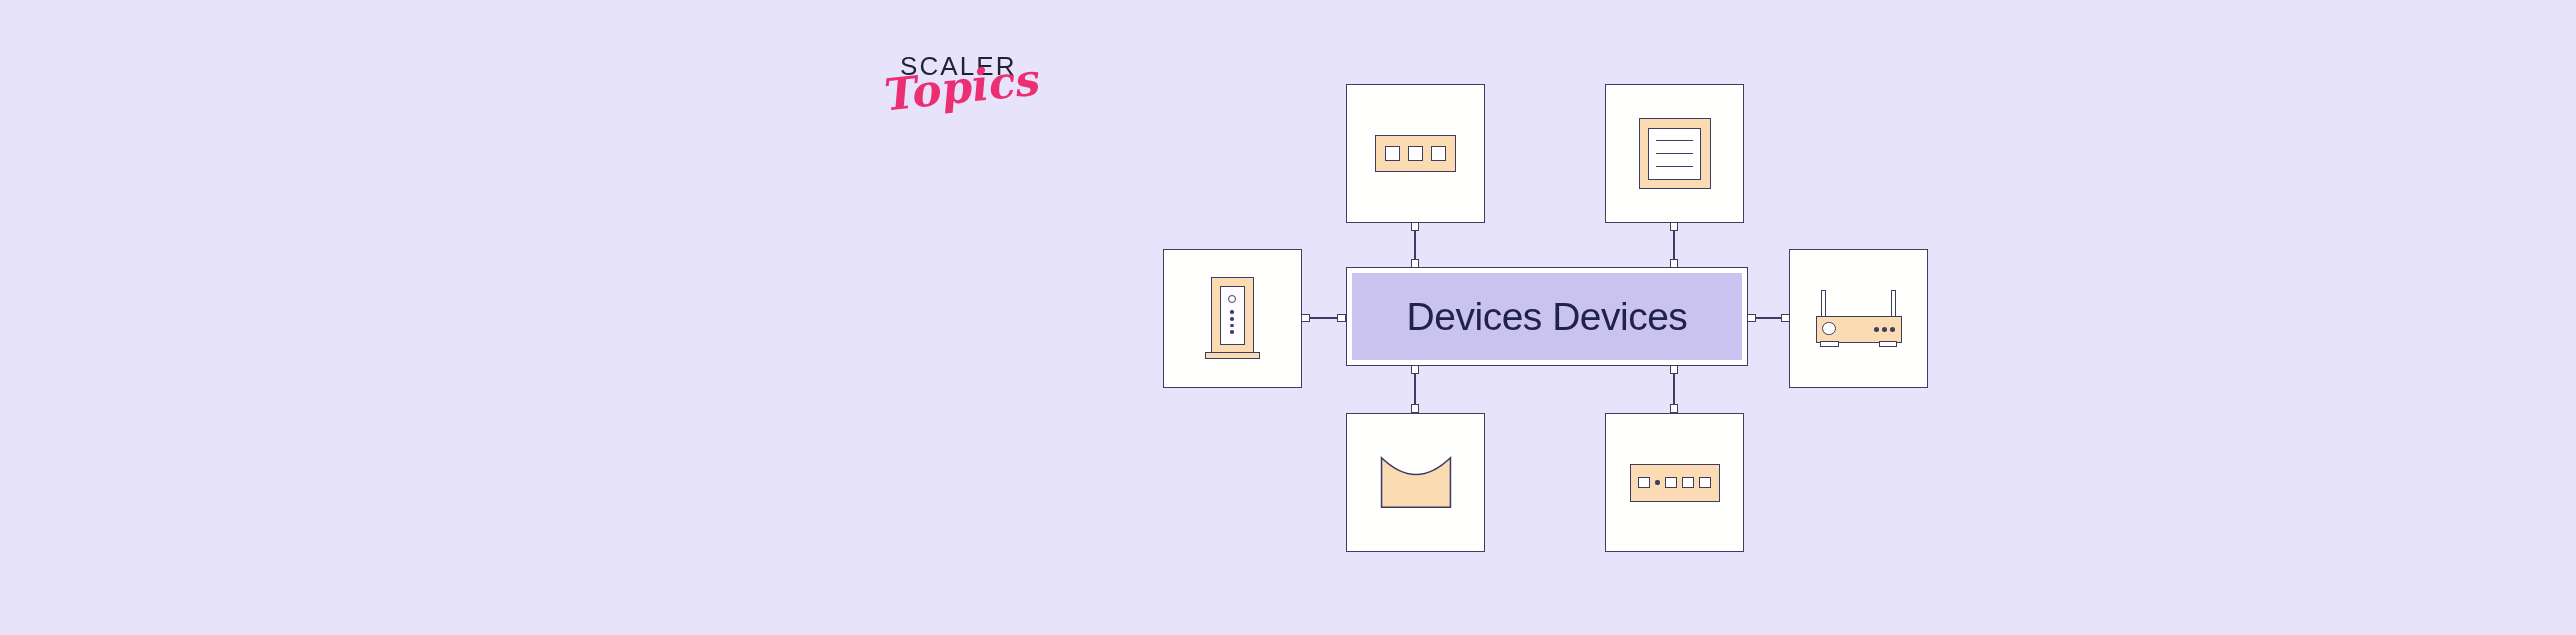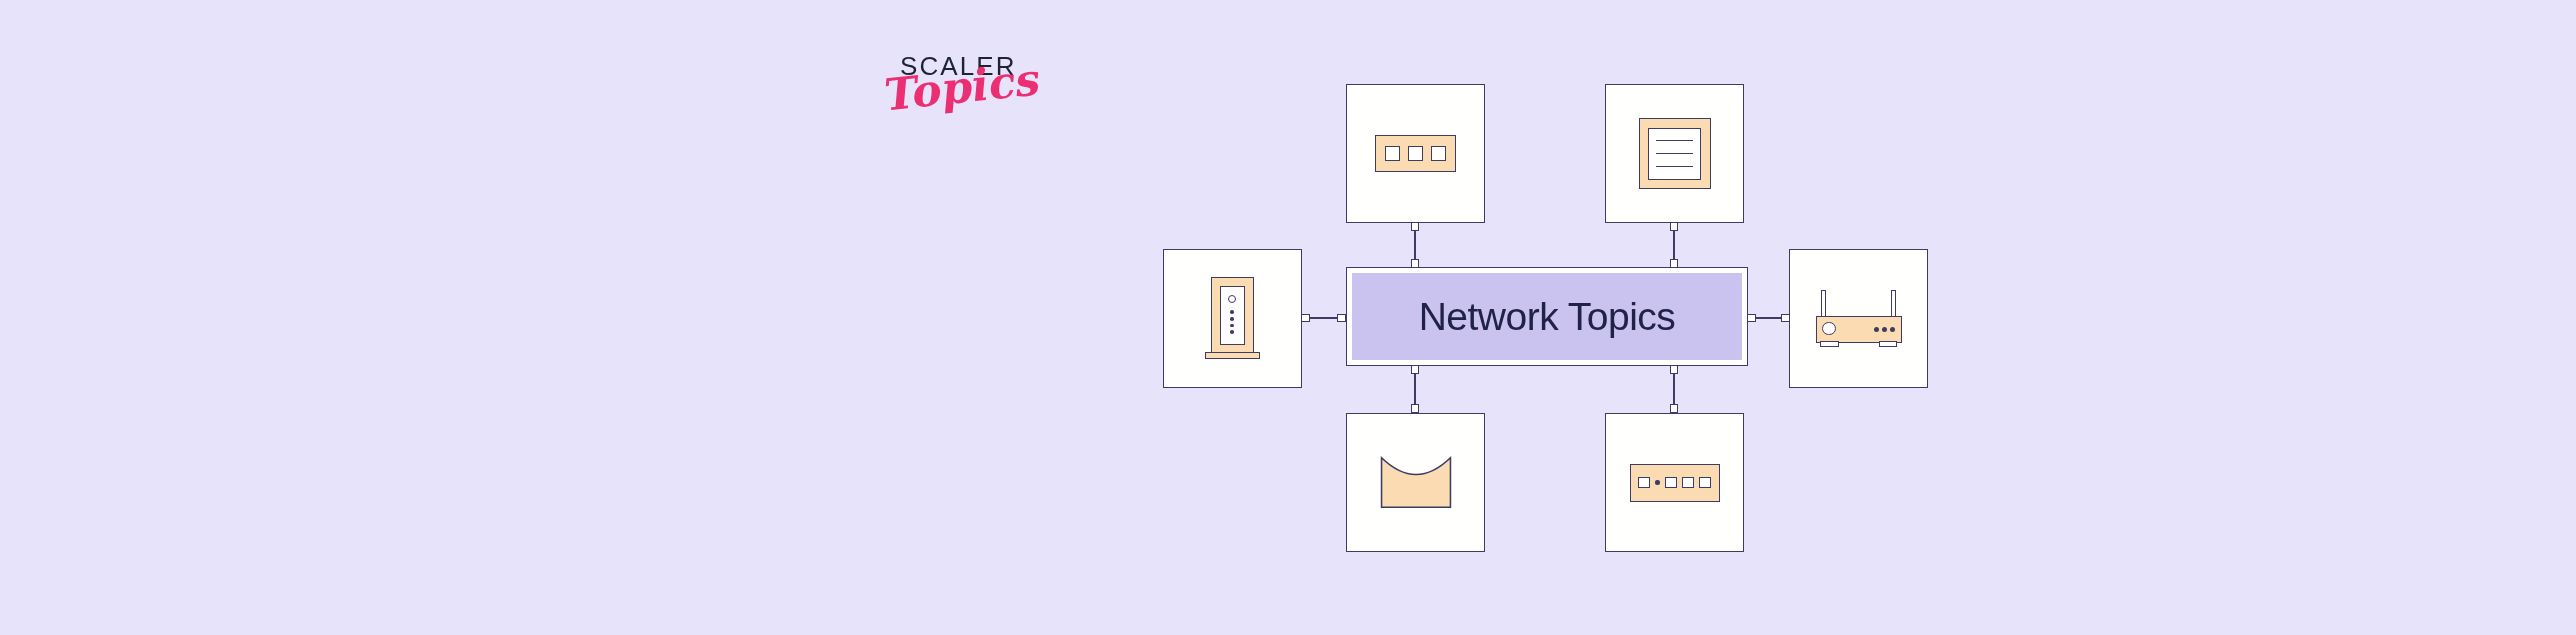--- a/index.html
+++ b/index.html
@@ -168,21 +168,21 @@
   <div class="stub sb4"></div>
 
   <div class="stub h sl1"></div>
   <div class="wire h wl"></div>
   <div class="stub h sl2"></div>
   <div class="stub h sr1"></div>
   <div class="wire h wr"></div>
   <div class="stub h sr2"></div>
 
   <div class="center-node">
-    <div class="center-inner">Network Topics</div>
+    <div class="center-inner">Devices Devices</div>
   </div>
 
   <div class="device box-tl">
     <div class="switch-icon">
       <span class="port"></span>
       <span class="port"></span>
       <span class="port"></span>
     </div>
   </div>
 

